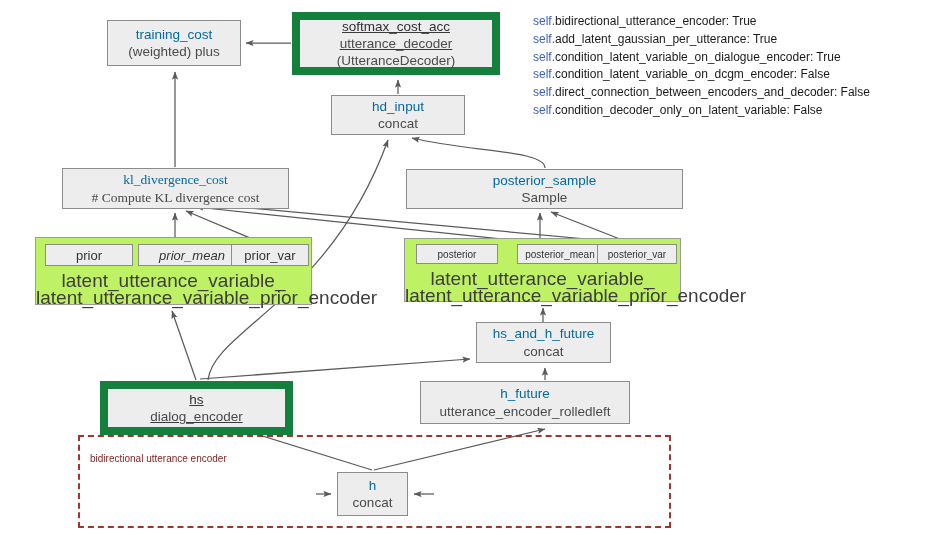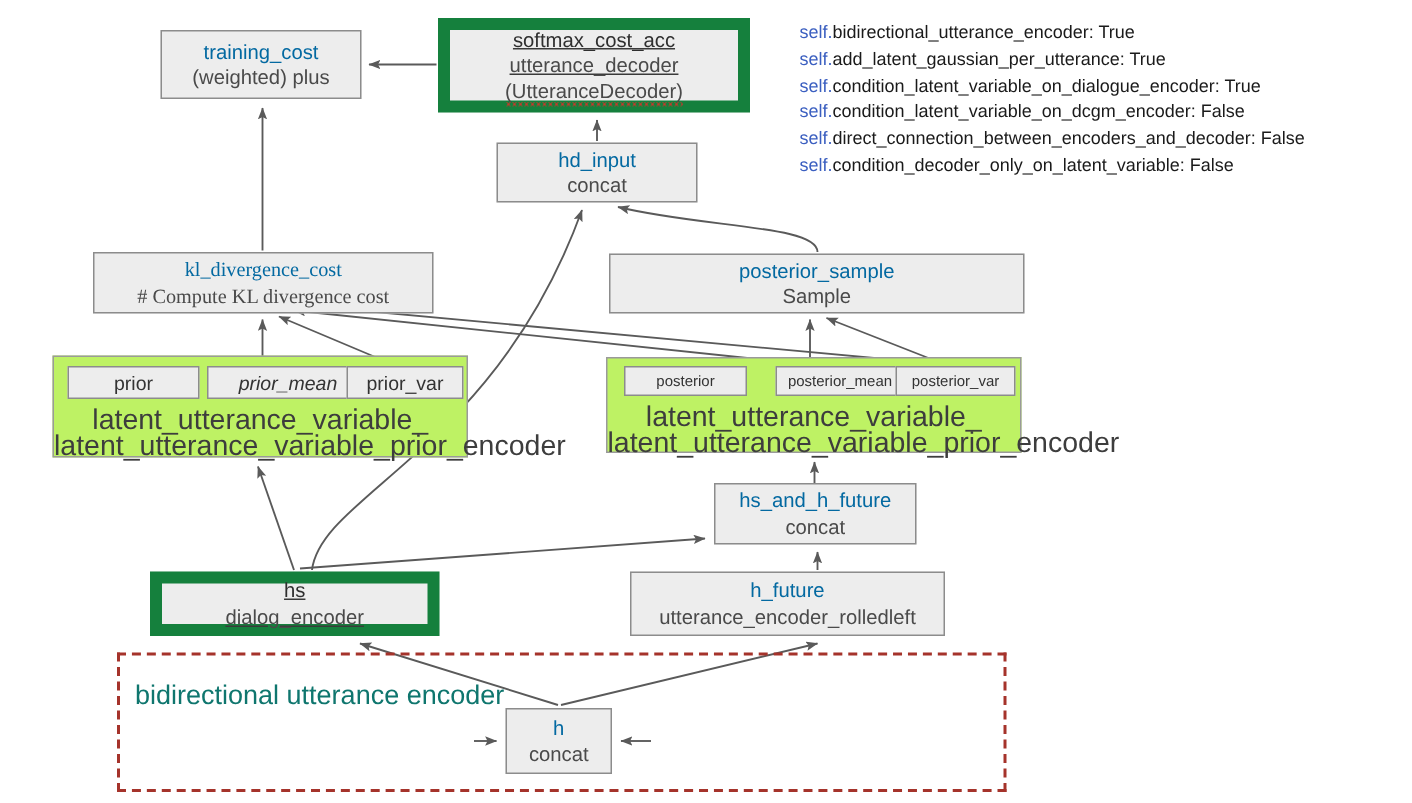--- a/index.html
+++ b/index.html
@@ -35,21 +35,21 @@
   .group .gcap{
     position:absolute;left:0;right:0;text-align:center;
     font-size:19px;color:#3d3d3d;line-height:1.3;white-space:nowrap;
   }
 
   .dashbox{
     position:absolute;z-index:2;box-sizing:border-box;
     border:2px dashed #a5332b;background:transparent;
   }
   .dashlabel{
-    position:absolute;z-index:3;font-size:18px;color:#0f766e;white-space:nowrap;
+    position:absolute;z-index:3;font-size:10px;color:#7f1d1d;white-space:nowrap;
   }
 
   #config{position:absolute;z-index:3;left:533px;top:13px;font-size:12px;line-height:1.48;white-space:nowrap;}
   #config .line{color:#1a1a1a;}
   #config .self{color:#3b5fc0;}
 
   .squig{
     position:relative;display:inline-block;
   }
   .squig::after{
@@ -146,21 +146,21 @@
   <div class="node" style="left:406px;top:169px;width:277px;height:40px;">
     <div class="t1">posterior_sample</div>
     <div class="t2">Sample</div>
   </div>
 
   <div class="node" style="left:476px;top:322px;width:135px;height:41px;">
     <div class="t1">hs_and_h_future</div>
     <div class="t2">concat</div>
   </div>
 
-  <div class="node red" style="left:100px;top:381px;width:193px;height:43px;">
+  <div class="node red" style="left:100px;top:381px;width:193px;height:54px;">
     <div class="t1">hs</div>
     <div class="t2">dialog_encoder</div>
   </div>
 
   <div class="node" style="left:420px;top:381px;width:210px;height:43px;">
     <div class="t1">h_future</div>
     <div class="t2">utterance_encoder_rolledleft</div>
   </div>
 
 

